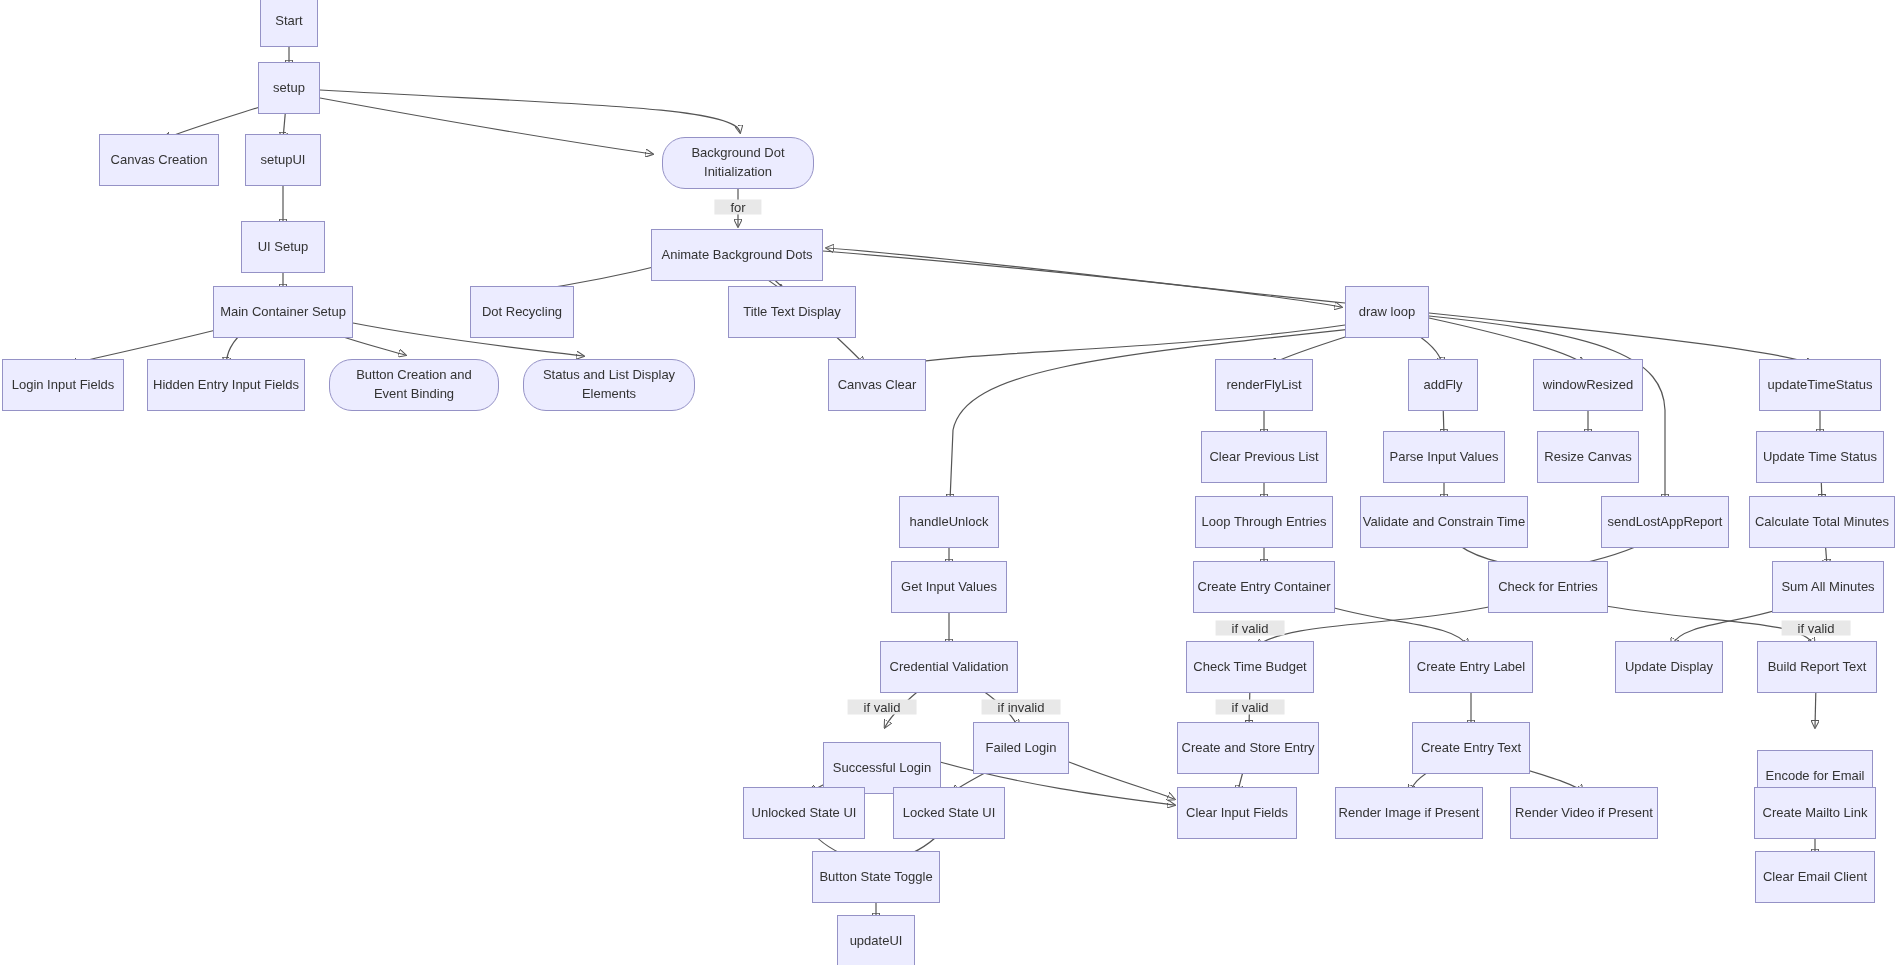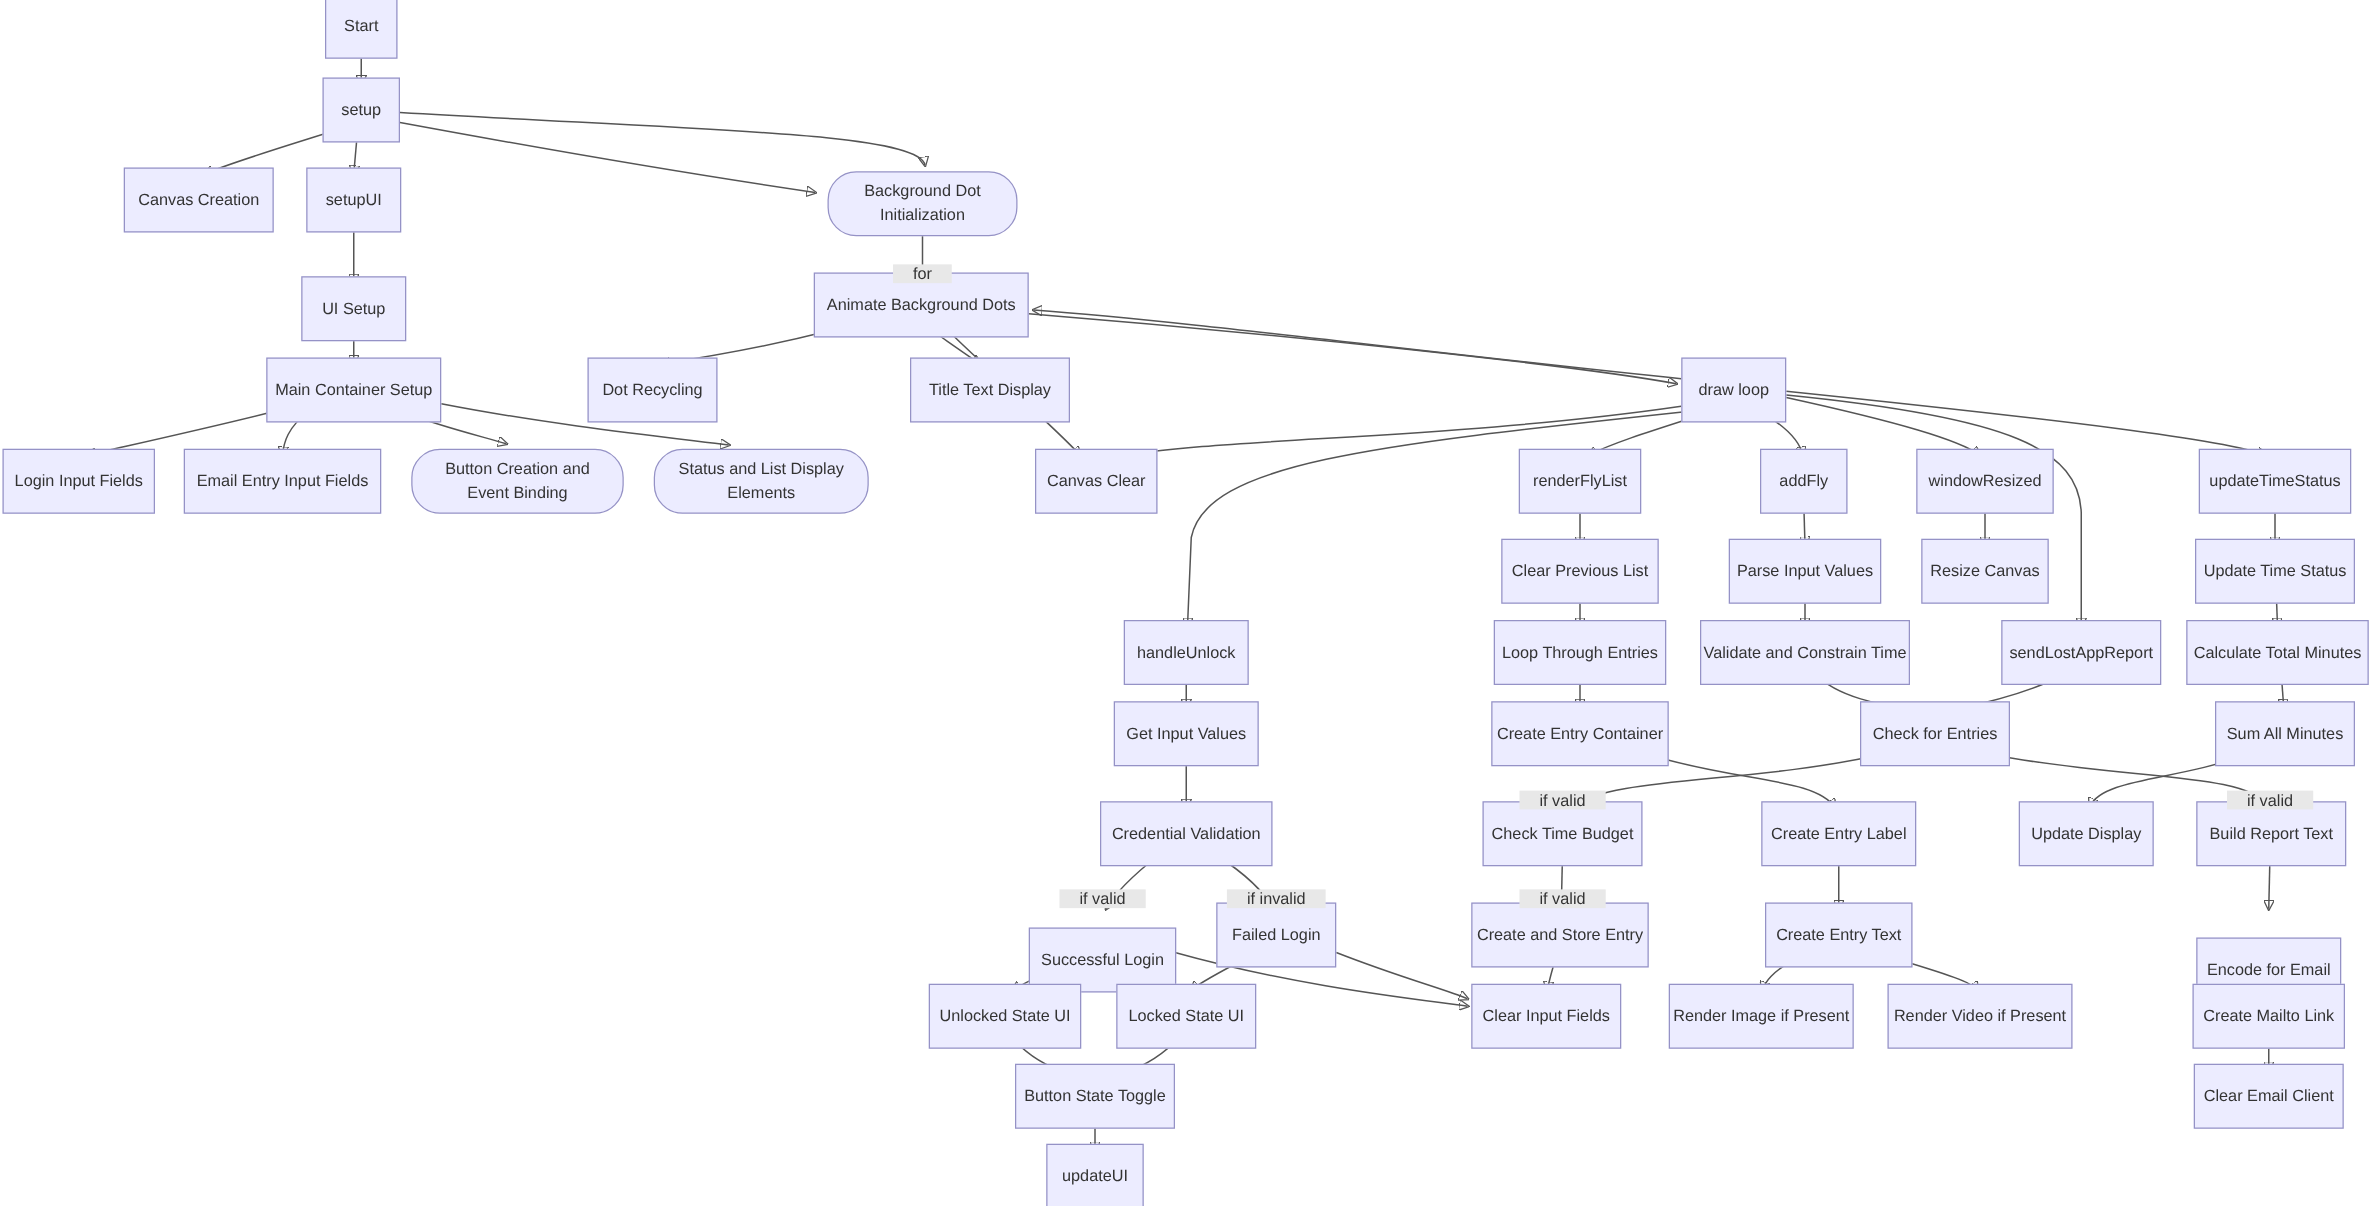--- a/index.html
+++ b/index.html
@@ -14,21 +14,21 @@
     text-align:center;box-sizing:border-box;
     background:var(--node-fill,#ececff);
     border:1px solid var(--node-border,#9592c6);
     color:var(--text,#333);font-size:13px;line-height:1.35;
     height:52px;transform:translate(-50%,-50%);padding:0 20px;white-space:nowrap;
   }
   .node.tall{height:52px;white-space:normal;line-height:1.45;padding:0 10px;border-radius:23px;}
   .edge-label{
     position:absolute;transform:translate(-50%,-50%);
     background:var(--label-bg,rgba(232,232,232,0.9));
-    color:var(--text,#333);font-size:13px;padding:0 16px;white-space:nowrap;margin-top:12px;
+    color:var(--text,#333);font-size:13px;padding:0 16px;white-space:nowrap;
   }
 </style>
 </head>
 <body>
 
 <div class="canvas">
 
   <svg class="edges" viewBox="0 0 1904 965">
     <defs>
       <marker id="arrow" viewBox="0 0 10 10" refX="8" refY="5" markerWidth="7" markerHeight="7" orient="auto-start-reverse">
@@ -96,27 +96,27 @@
       <path d="M876,894 L876,920" marker-end="url(#arrow)"></path>
     </g>
   </svg>
 
   <div class="node" style="left:289px;top:21px;width:58px">Start</div>
   <div class="node" style="left:289px;top:88px;width:62px">setup</div>
   <div class="node" style="left:159px;top:160px;width:120px">Canvas Creation</div>
   <div class="node" style="left:283px;top:160px;width:76px">setupUI</div>
   <div class="node tall" style="left:738px;top:163px;width:152px">Background Dot Initialization</div>
   <div class="node" style="left:283px;top:247px;width:84px">UI Setup</div>
-  <div class="node" style="left:737px;top:244px;width:172px">Animate Background Dots</div>
+  <div class="node" style="left:737px;top:255px;width:172px">Animate Background Dots</div>
   <div class="node" style="left:283px;top:312px;width:140px">Main Container Setup</div>
   <div class="node" style="left:522px;top:312px;width:104px">Dot Recycling</div>
   <div class="node" style="left:792px;top:312px;width:128px">Title Text Display</div>
   <div class="node" style="left:1387px;top:312px;width:84px">draw loop</div>
   <div class="node" style="left:63px;top:385px;width:122px">Login Input Fields</div>
-  <div class="node" style="left:226px;top:385px;width:158px">Email Entry Input Fields</div>
+  <div class="node" style="left:226px;top:385px;width:158px">Hidden Entry Input Fields</div>
   <div class="node tall" style="left:609px;top:385px;width:172px">Status and List Display Elements</div>
   <div class="node tall" style="left:414px;top:385px;width:170px">Button Creation and Event Binding</div>
   <div class="node" style="left:877px;top:385px;width:98px">Canvas Clear</div>
   <div class="node" style="left:1264px;top:385px;width:98px">renderFlyList</div>
   <div class="node" style="left:1443px;top:385px;width:70px">addFly</div>
   <div class="node" style="left:1588px;top:385px;width:110px">windowResized</div>
   <div class="node" style="left:1820px;top:385px;width:122px">updateTimeStatus</div>
   <div class="node" style="left:1264px;top:457px;width:126px">Clear Previous List</div>
   <div class="node" style="left:1444px;top:457px;width:122px">Parse Input Values</div>
   <div class="node" style="left:1588px;top:457px;width:102px">Resize Canvas</div>

